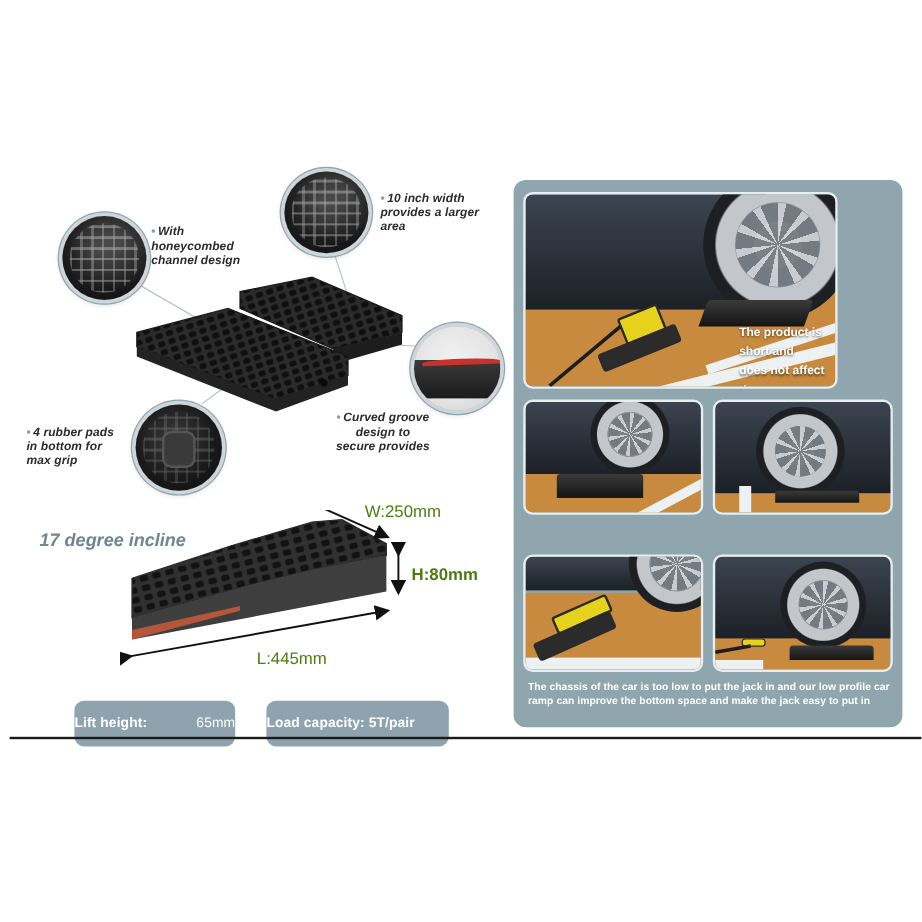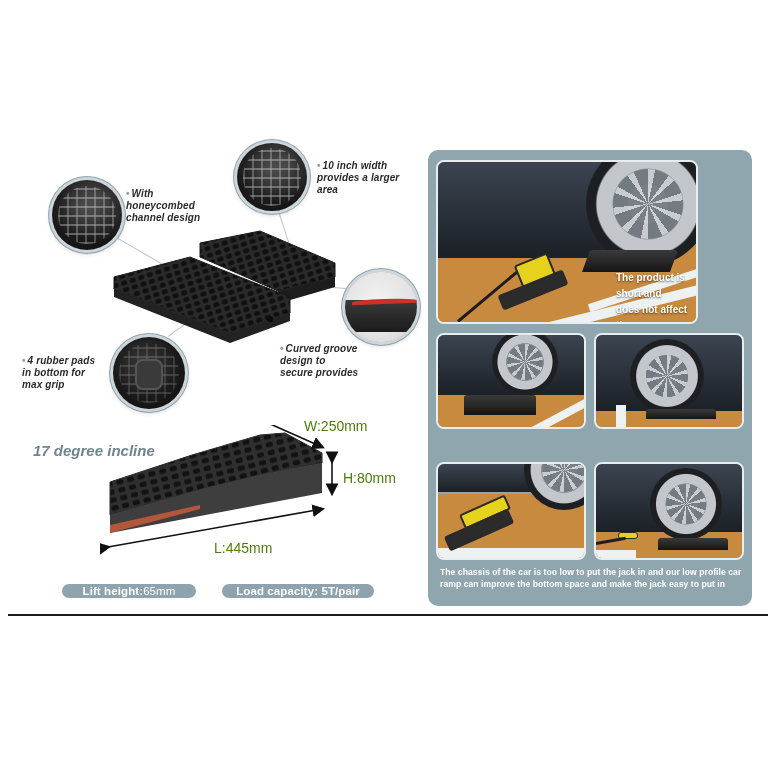--- a/index.html
+++ b/index.html
@@ -43,23 +43,23 @@
     
     .ramp-svg { position: absolute; }
 
     .incline-label {
       position: absolute; left: 33px; top: 442px;
       font-size: 15px; font-weight: 700; font-style: italic; color: #6f8690;
     }
     .dim-label { position: absolute; font-size: 14px; color: #4d7c0f; font-weight: 400; }
 
     .spec-pill {
-      position: absolute; height: 14px; border-radius: 8px;
+      position: absolute; height: 38px; border-radius: 8px;
       background: #8ea3ad; color: #ffffff; font-size: 11.5px; font-weight: 700;
-      display: flex; align-items: center; justify-content: center;
+      display: flex; align-items: center; justify-content: space-between;
       letter-spacing: 0.1px;
     }
     .spec-pill .val { font-weight: 400; }
 
     
     .panel {
       position: absolute; left: 428px; top: 150px; width: 324px; height: 456px;
       background: #8fa6ae; border-radius: 10px;
     }
     .photo {
@@ -135,21 +135,21 @@
 
     <polygon points="4,52 80,32 180,72 180,88 120,108 4,64" fill="url(#cells)" stroke="#1a1a1a"></polygon>
     <polygon points="4,64 120,108 180,88 180,96 120,118 4,72" fill="#222"></polygon>
     <circle cx="160" cy="94" r="3" fill="#0a0a0a"></circle>
   </svg>
 
   <div class="bubble white-bg" style="left:345px;top:272px;width:72px;height:70px;">
     <div class="block"></div>
     <div class="redline"></div>
   </div>
-  <div class="callout" style="left:280px;top:343px;">
+  <div class="callout" style="left:280px;top:343px;text-align:center;">
     <div><span class="dot">•</span><span>Curved groove</span></div>
     <div>design to</div>
     <div>secure provides</div>
   </div>
 
   <div class="bubble dark" style="left:113px;top:337px;width:72px;height:72px;">
     <div class="grid"></div>
     <div style="position:absolute;left:30%;top:30%;width:40%;height:44%;background:#3a3a3a;border-radius:8px;border:2px solid #555;"></div>
   </div>
   <div class="callout" style="left:22px;top:355px;">
@@ -177,21 +177,21 @@
 
     <polygon points="10,90 110,62 160,50 222,38 222,68 10,108" fill="#3e3e3e"></polygon>
     <polygon points="10,100 100,80 100,84 10,108" fill="#c85a3a" opacity="0.85"></polygon>
 
     <line x1="168" y1="-2" x2="222" y2="22" stroke="#111" stroke-width="1.6" marker-end="url(#ah)" marker-start="url(#ah)"></line>
     <line x1="232" y1="36" x2="232" y2="68" stroke="#111" stroke-width="1.6" marker-end="url(#ah)" marker-start="url(#ah)"></line>
     <line x1="8" y1="122" x2="222" y2="84" stroke="#111" stroke-width="1.6" marker-end="url(#ah)" marker-start="url(#ah)"></line>
   </svg>
 
   <div class="dim-label" style="left:304px;top:418px;">W:250mm</div>
-  <div class="dim-label" style="left:343px;top:470px;">H:80mm</div>
+  <div class="dim-label" style="left:343px;top:470px;font-weight:bold;">H:80mm</div>
   <div class="dim-label" style="left:214px;top:540px;">L:445mm</div>
 
   <div class="spec-pill" style="left:62px;top:584px;width:134px;">
     <span>Lift height:</span>
       <span class="val">65mm</span>
   </div>
   <div class="spec-pill" style="left:222px;top:584px;width:152px;">Load capacity: 5T/pair</div>
 </div>
 
 <div class="panel">

